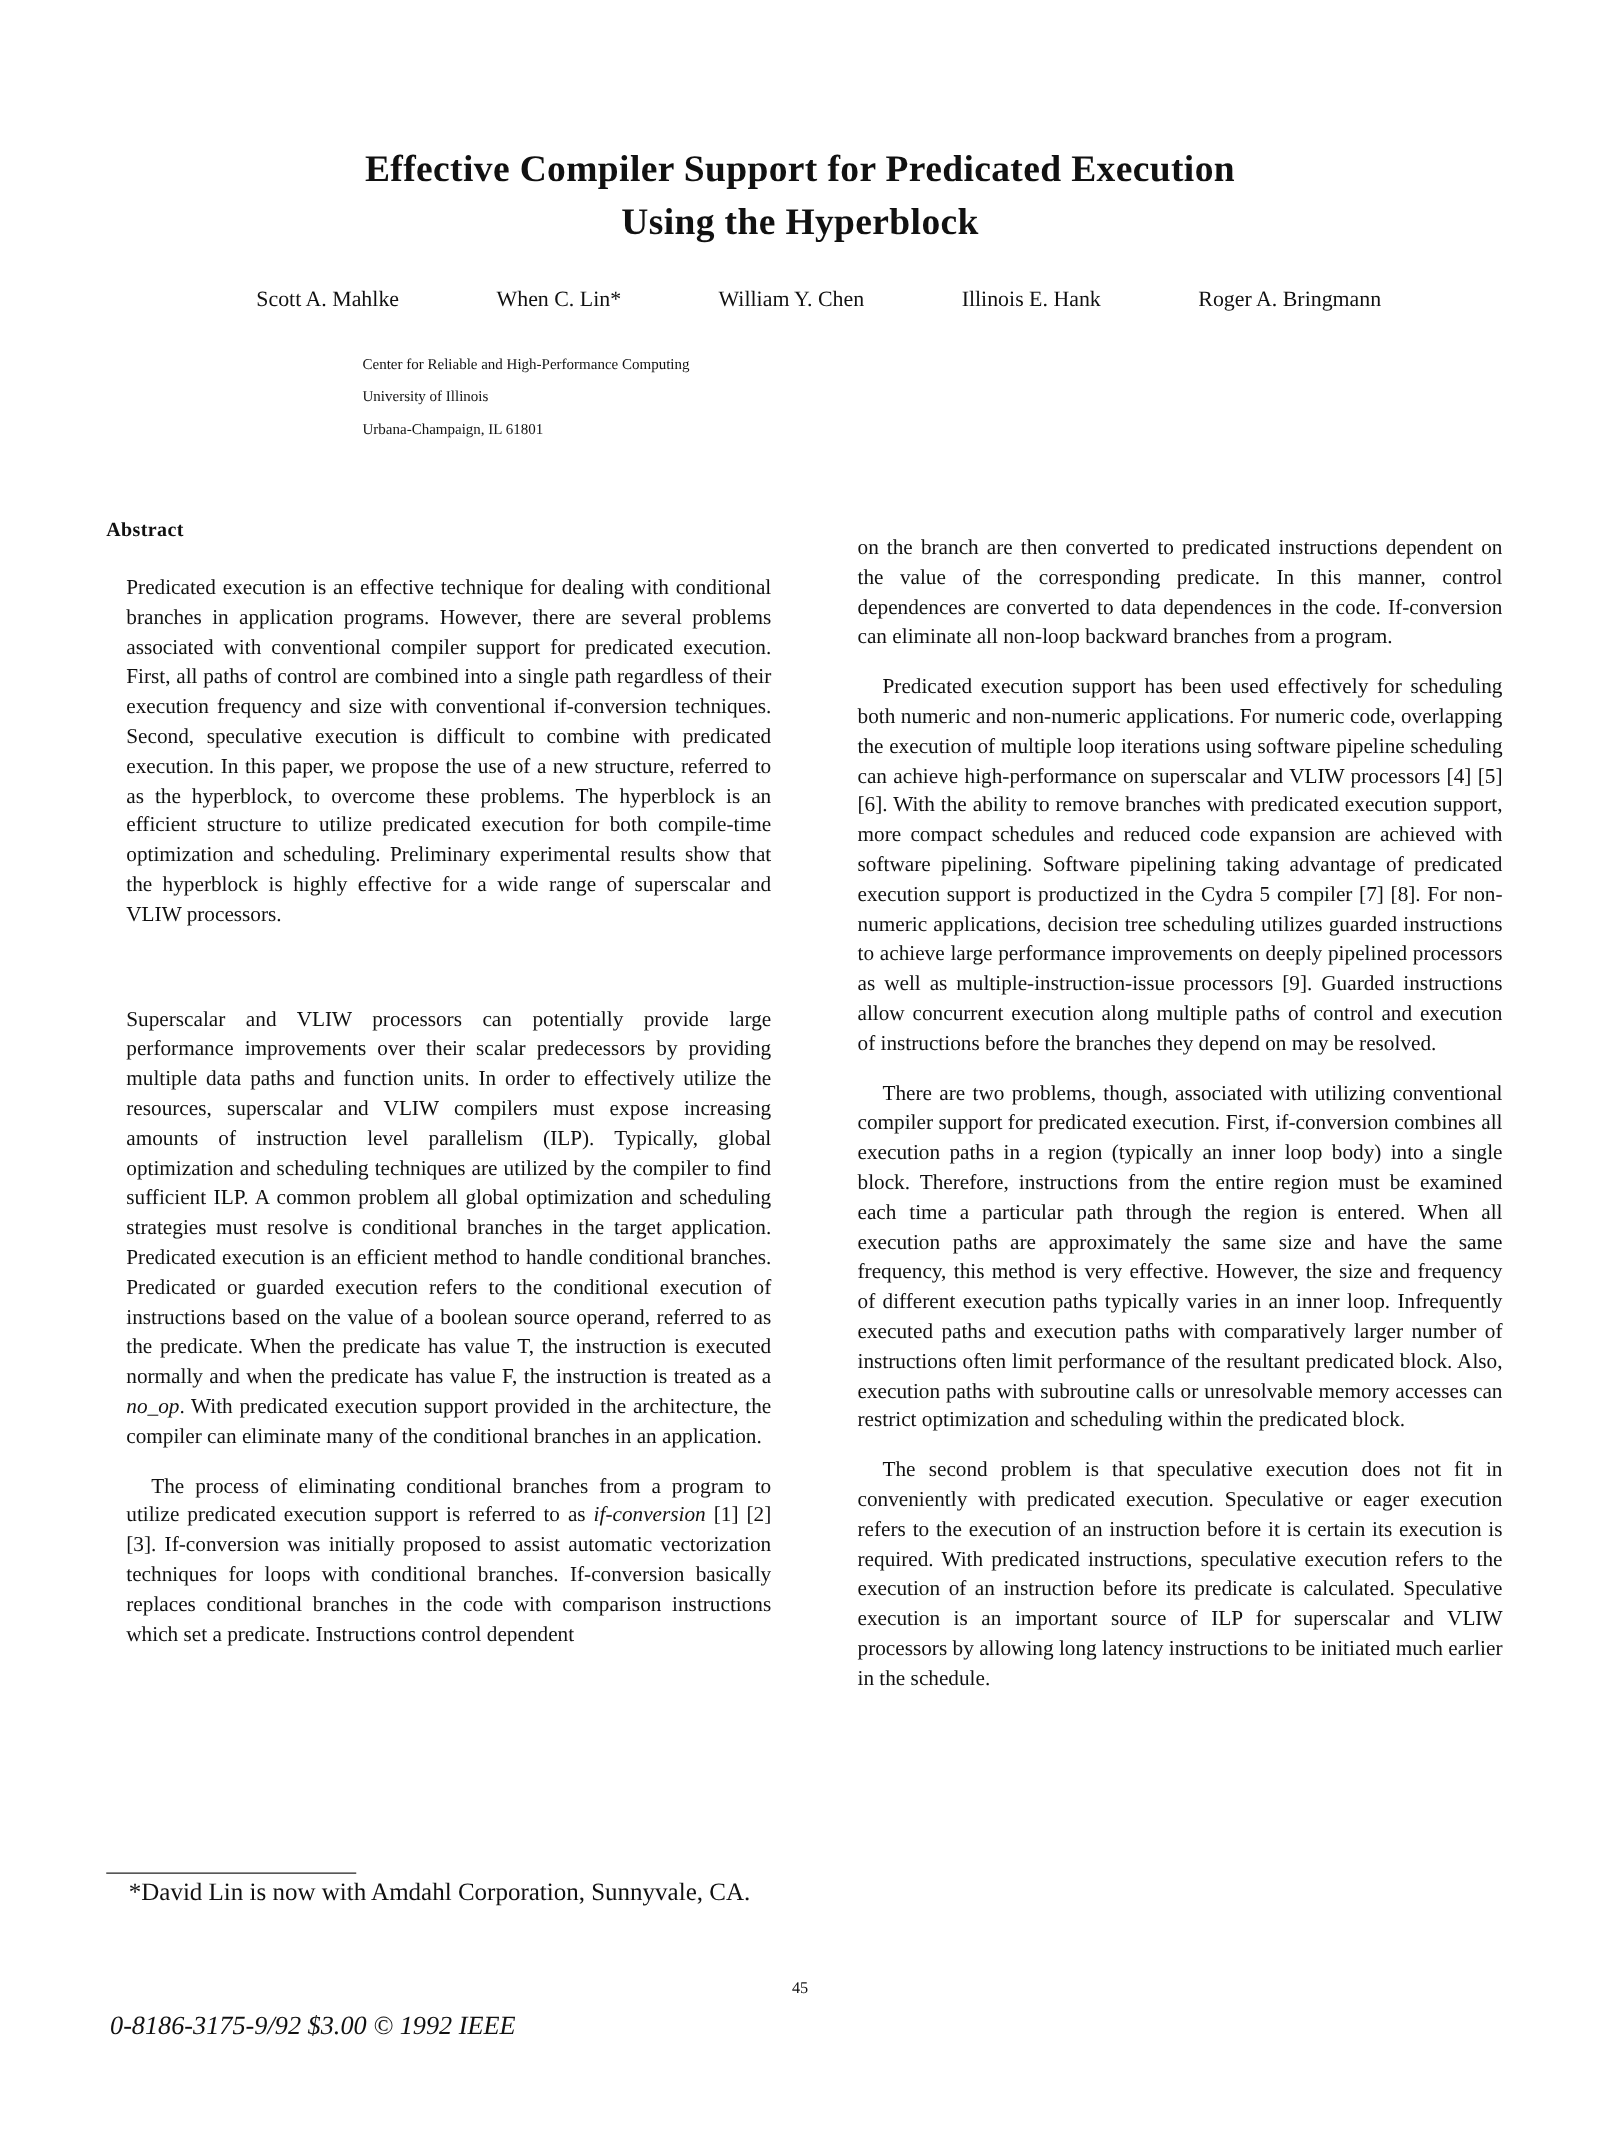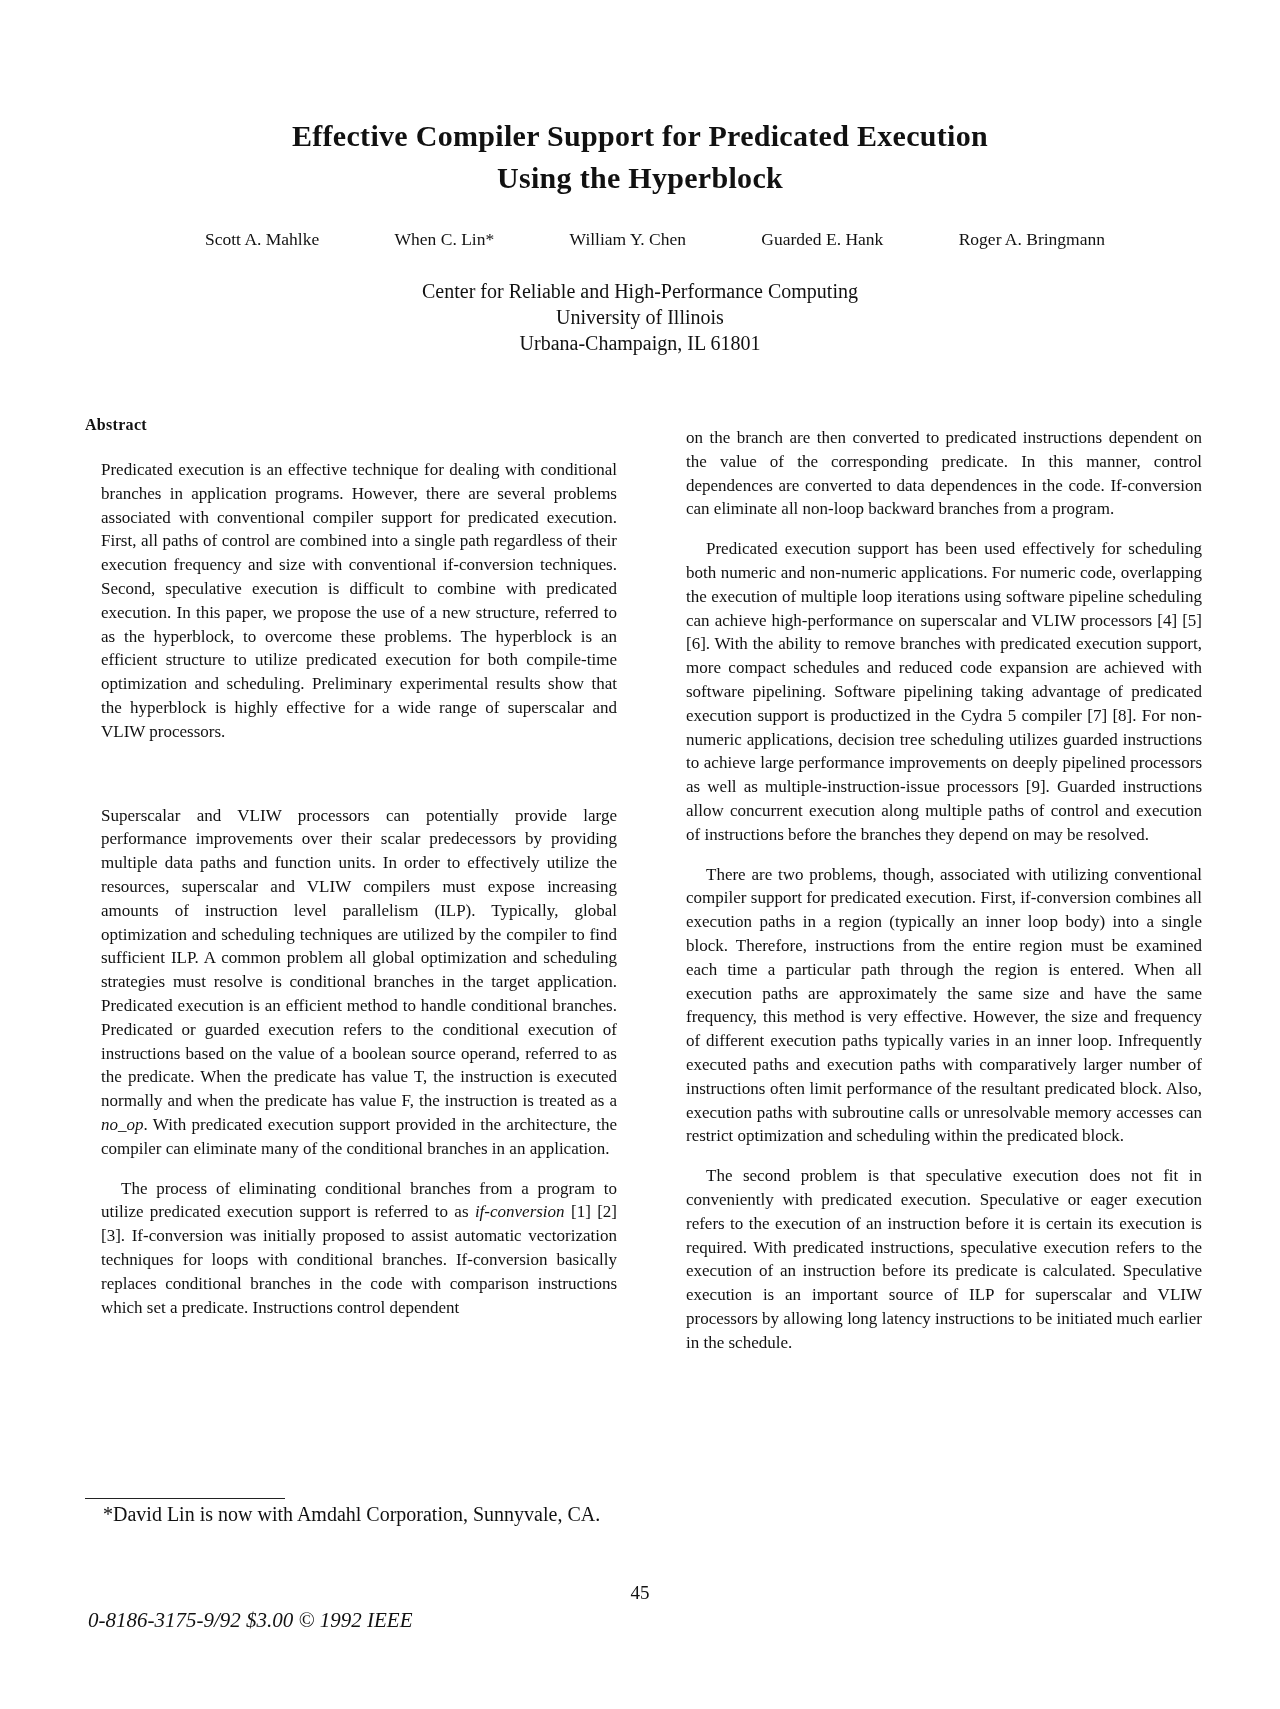--- a/index.html
+++ b/index.html
@@ -40,22 +40,22 @@
       width: 900px;
       display: flex;
       justify-content: space-between;
       font-size: 17.5px;
       line-height: 24px;
     }
     .affil {
       position: absolute;
       left: 290px;
       width: 700px;
-      text-align: center;
-      font-size: 20px;
+      text-align: left;
+      font-size: 12px;
       line-height: 26px;
     }
     .affil-1 { top: 268px; }
     .affil-2 { top: 294px; }
     .affil-3 { top: 320px; }
 
     .col {
       position: absolute;
       width: 548px;
       font-size: 17px;
@@ -99,21 +99,21 @@
       width: 540px;
       font-size: 20px;
       line-height: 22px;
     }
     .page-number {
       position: absolute;
       left: 620px;
       top: 1572px;
       width: 40px;
       text-align: center;
-      font-size: 19px;
+      font-size: 13px;
       font-family: "Liberation Serif", serif;
     }
     .copyright {
       position: absolute;
       left: 88px;
       top: 1598px;
       font-size: 21px;
       font-family: "Liberation Serif", serif;
       font-style: italic;
     }
@@ -123,21 +123,21 @@
 
 <div class="page">
 
   <h1 class="title title-line1">Effective Compiler Support for Predicated Execution</h1>
   <h1 class="title title-line2">Using the Hyperblock</h1>
 
   <div class="authors">
     <span>Scott A. Mahlke</span>
     <span>When C. Lin*</span>
     <span>William Y. Chen</span>
-    <span>Guarded E. Hank</span>
+    <span>Illinois E. Hank</span>
     <span>Roger A. Bringmann</span>
   </div>
 
   <div class="affil affil-1">Center for Reliable and High-Performance Computing</div>
   <div class="affil affil-2">University of Illinois</div>
   <div class="affil affil-3">Urbana-Champaign, IL 61801</div>
 
   <div class="col col-left">
     <h2 class="section-heading">
       <span>Abstract</span>

